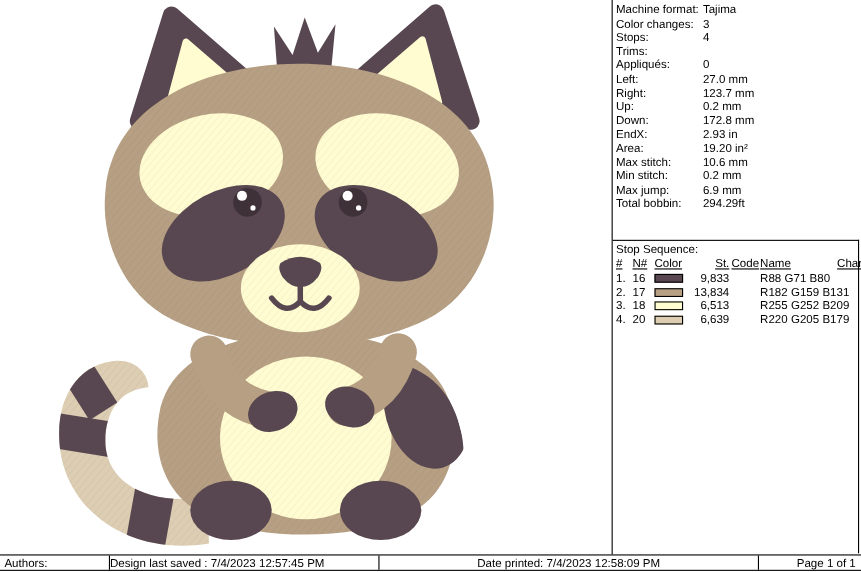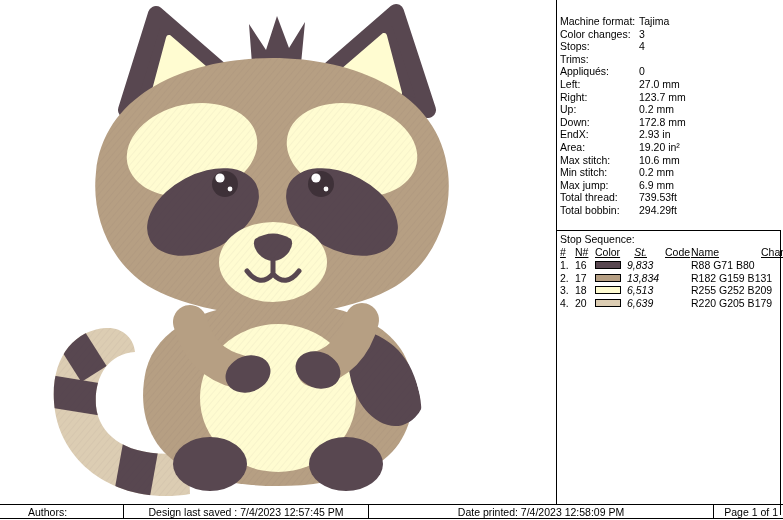--- a/index.html
+++ b/index.html
@@ -6,54 +6,54 @@
   body { background: #e0e0e0; font-family: "Liberation Sans", sans-serif; }
   .page {
     position: relative; width: 783px; height: 520px;
     background: #ffffff; overflow: hidden; color: #000;
   }
   
   .design-area { position: absolute; left: 0; top: 0; width: 556px; height: 503px; background: #fff; }
   .vdivider { position: absolute; left: 556px; top: 0; width: 1px; height: 504px; background: #000; }
 
   
-  .panel { position: absolute; left: 557px; top: 0; width: 226px; height: 503px; font-size: 10.5px; margin-top: 12px; }
+  .panel { position: absolute; left: 557px; top: 0; width: 226px; height: 503px; font-size: 10.5px; }
   .fields { padding: 3px 0 0 3px; }
   .field { display: flex; height: 12.6px; line-height: 12.6px; white-space: nowrap; }
   .field .label { width: 79px; flex: none; }
   .field .value { flex: 1; }
 
   .stopseq {
     position: absolute; left: 0; top: 218px; right: 2px; bottom: 0;
     border-top: 1px solid #000; border-right: 1px solid #000;
     padding: 2px 0 0 3px;
   }
   .ss-title { height: 13px; line-height: 12px; }
   .ssrow {
     display: grid;
     grid-template-columns: 15px 20px 32px 38px 26px 70px 1fr;
     height: 12.6px; line-height: 12.4px; align-items: center;
     white-space: nowrap;
   }
   .sshead { height: 13px; }
   .u { text-decoration: underline; }
-  .c-st { text-align: right; padding-right: 18px; font-style: italic; }
+  .c-st { text-align: right; padding-right: 2px; }
   .c-chart { text-align: right; padding-right: 4px; overflow: visible; }
   .c-name { overflow: visible; }
   .swatch { display: block; width: 26px; height: 8px; border: 1px solid #000; }
 
   
   .statusbar {
     position: absolute; left: 0; top: 504px; width: 783px; height: 15px;
     border-top: 1px solid #000; border-bottom: 1px solid #000;
-    display: flex; font-size: 10.5px; line-height: 12px; padding-left: 24px;
+    display: flex; font-size: 10.5px; line-height: 12px;
   }
   .sb-cell { padding-top: 1px; height: 13px; }
   .sb-authors { width: 100px; padding-left: 4px; border-right: 1px solid #000; }
-  .sb-saved   { width: 245px; text-align: center; border-right: 1px solid #000; }
+  .sb-saved   { width: 245px; text-align: left; border-right: 1px solid #000; }
   .sb-printed { width: 345px; text-align: center; border-right: 1px solid #000; }
   .sb-page    { flex: 1; text-align: right; padding-right: 5px; }
 </style>
 </head>
 <body>
 
 <div class="page">
 
   <div class="design-area">
     <svg width="556" height="503" viewBox="0 0 556 503" xmlns="http://www.w3.org/2000/svg">
@@ -184,24 +184,20 @@
   </div>
         <div class="field">
     <span class="label">Min stitch:</span>
     <span class="value">0.2 mm</span>
   </div>
         <div class="field">
     <span class="label">Max jump:</span>
     <span class="value">6.9 mm</span>
   </div>
         <div class="field">
-    <span class="label">Total thread:</span>
-    <span class="value">739.53ft</span>
-  </div>
-        <div class="field">
     <span class="label">Total bobbin:</span>
     <span class="value">294.29ft</span>
   </div>
       </div>
 
     <div class="stopseq">
       <div class="ss-title">Stop Sequence:</div>
       <div class="ssrow sshead">
         <span class="c-num u">#</span>
         <span class="c-n u">N#</span>

